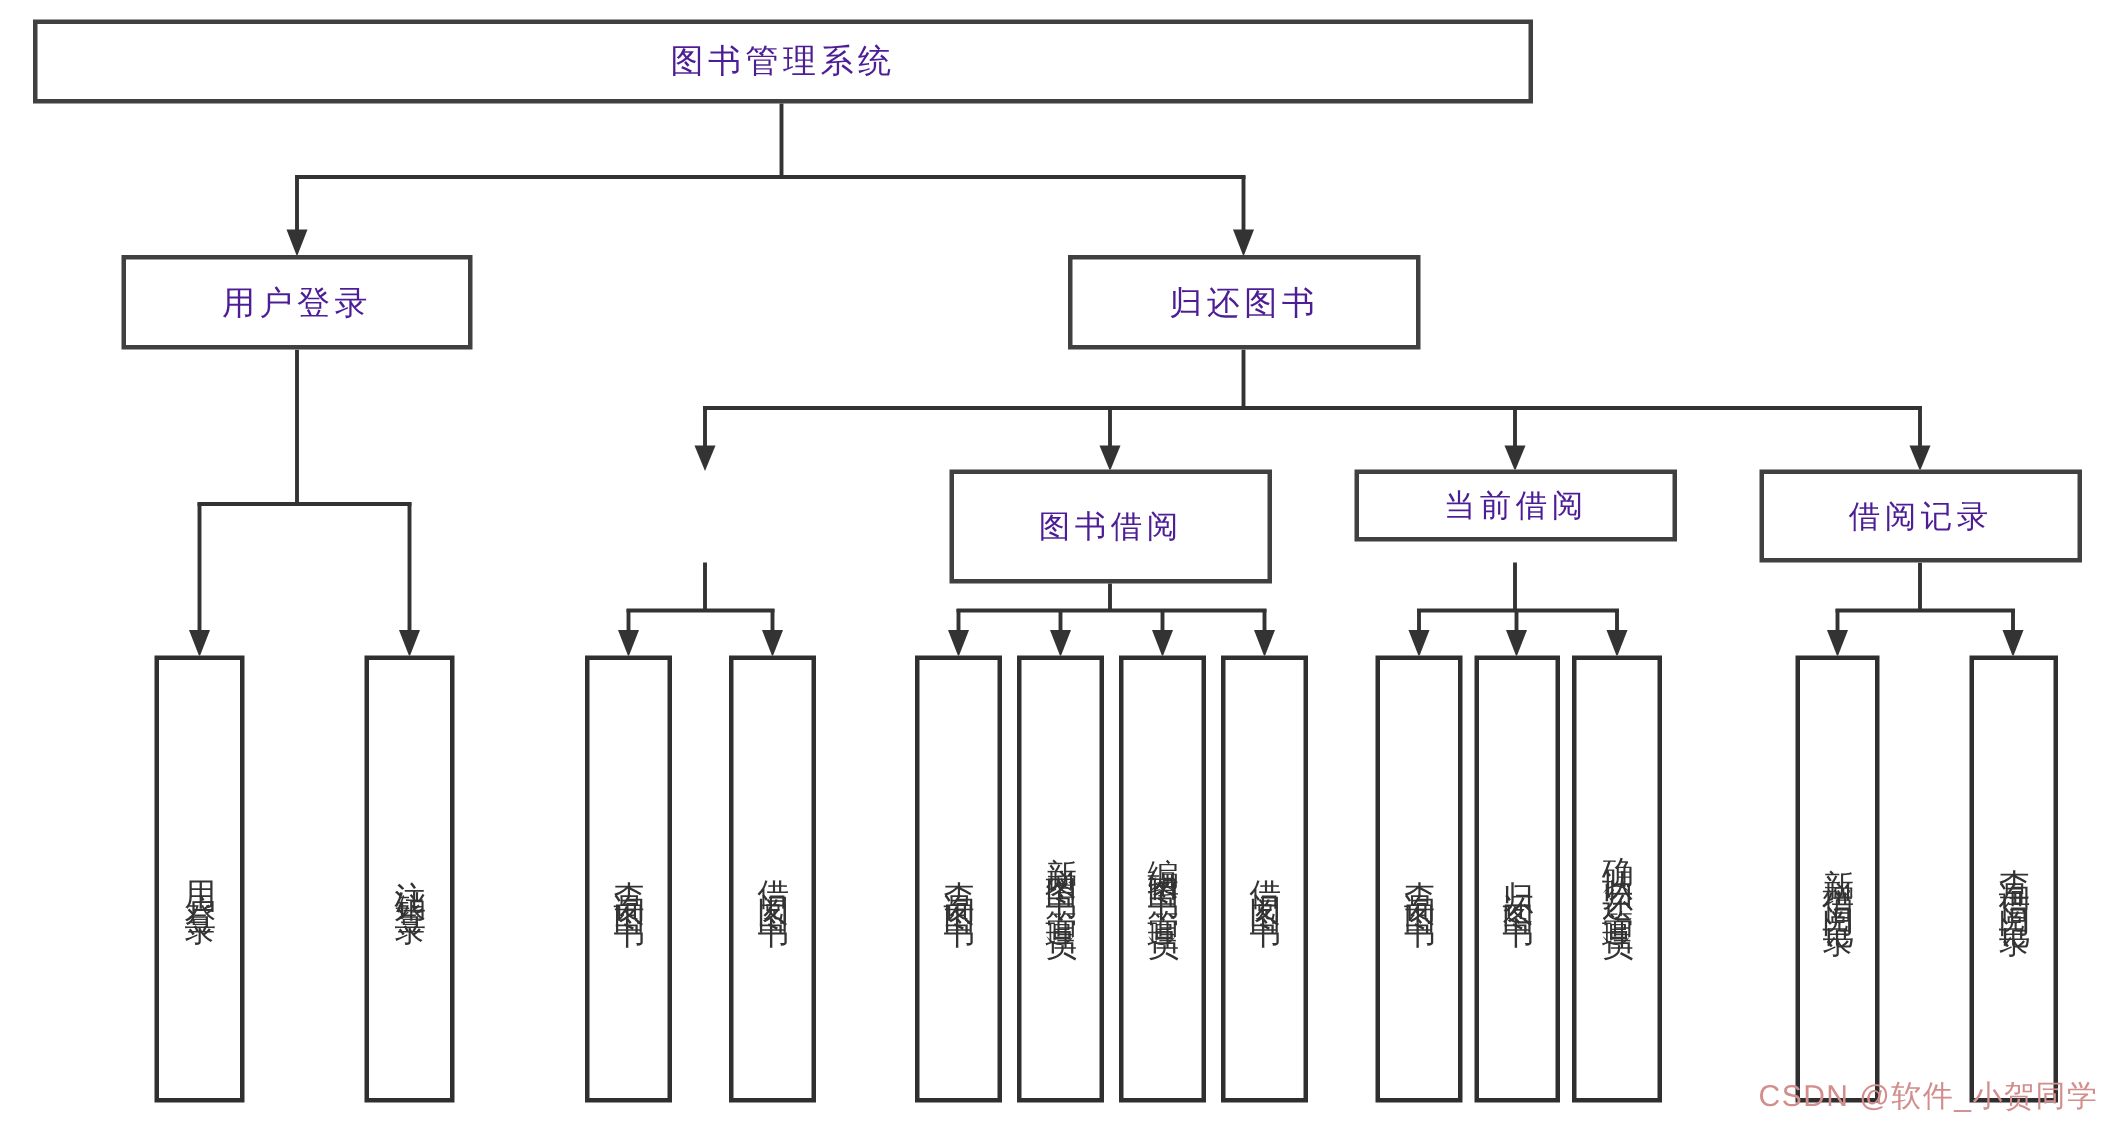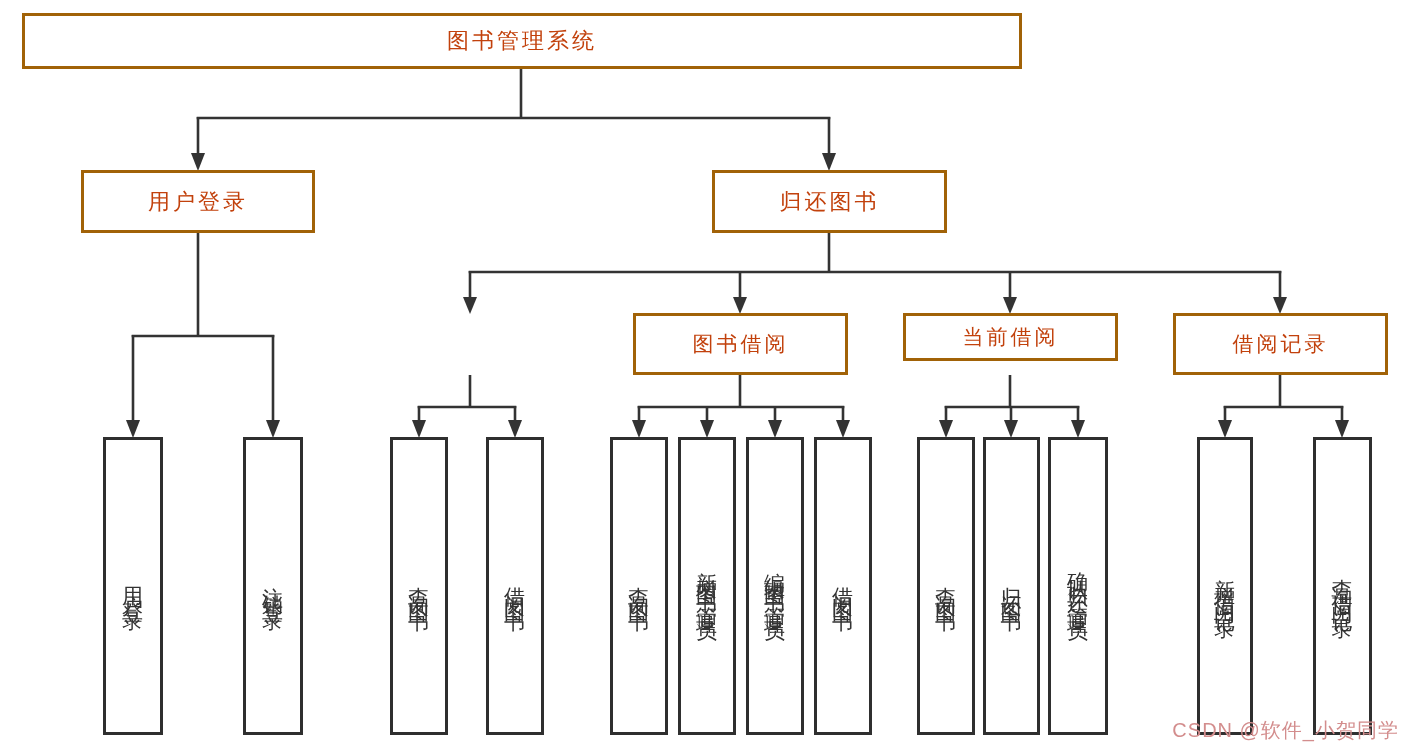--- a/index.html
+++ b/index.html
@@ -19,25 +19,25 @@
     position: absolute;
     left: 0; top: 0;
     width: 1405px;
     height: 747px;
     z-index: 1;
   }
   .node {
     position: absolute;
     box-sizing: border-box;
     background: #ffffff;
-    border: 3px solid #a16207;
+    border: 3px solid #404040;
     display: flex;
     align-items: center;
     justify-content: center;
-    color: #c2410c;
+    color: #4c1d95;
     font-size: 22px;
     letter-spacing: 3px;
     z-index: 2;
     white-space: nowrap;
   }
   .leaf {
     position: absolute;
     box-sizing: border-box;
     background: #ffffff;
     border: 3px solid #2f2f2f;
@@ -53,21 +53,21 @@
     letter-spacing: 8px;
     line-height: 1;
     color: #333333;
     white-space: nowrap;
   }
   
   .n-root            { left: 22px;   top: 13px;  width: 1000px; height: 56px; }
   .n-user-login      { left: 81px;   top: 170px; width: 234px;  height: 63px; }
   .n-book-mgmt       { left: 712px;  top: 170px; width: 235px;  height: 63px; }
   .n-new-book        { left: 363px;  top: 313px; width: 215px;  height: 62px; font-size: 21px; }
-  .n-book-borrow     { left: 633px;  top: 313px; width: 215px;  height: 62px; font-size: 21px; }
+  .n-book-borrow     { left: 633px;  top: 313px; width: 215px;  height: 76px; font-size: 21px; }
   .n-current-borrow  { left: 903px;  top: 313px; width: 215px;  height: 48px; font-size: 21px; }
   .n-borrow-records  { left: 1173px; top: 313px; width: 215px;  height: 62px; font-size: 21px; }
   
   .lf-a1 { left: 103px;  top: 437px; width: 60px; height: 298px; }
   .lf-a2 { left: 243px;  top: 437px; width: 60px; height: 298px; }
   .lf-b1 { left: 390px;  top: 437px; width: 58px; height: 298px; }
   .lf-b2 { left: 486px;  top: 437px; width: 58px; height: 298px; }
   .lf-c1 { left: 610px;  top: 437px; width: 58px; height: 298px; }
   .lf-c2 { left: 678px;  top: 437px; width: 58px; height: 298px; }
   .lf-c3 { left: 746px;  top: 437px; width: 58px; height: 298px; }

